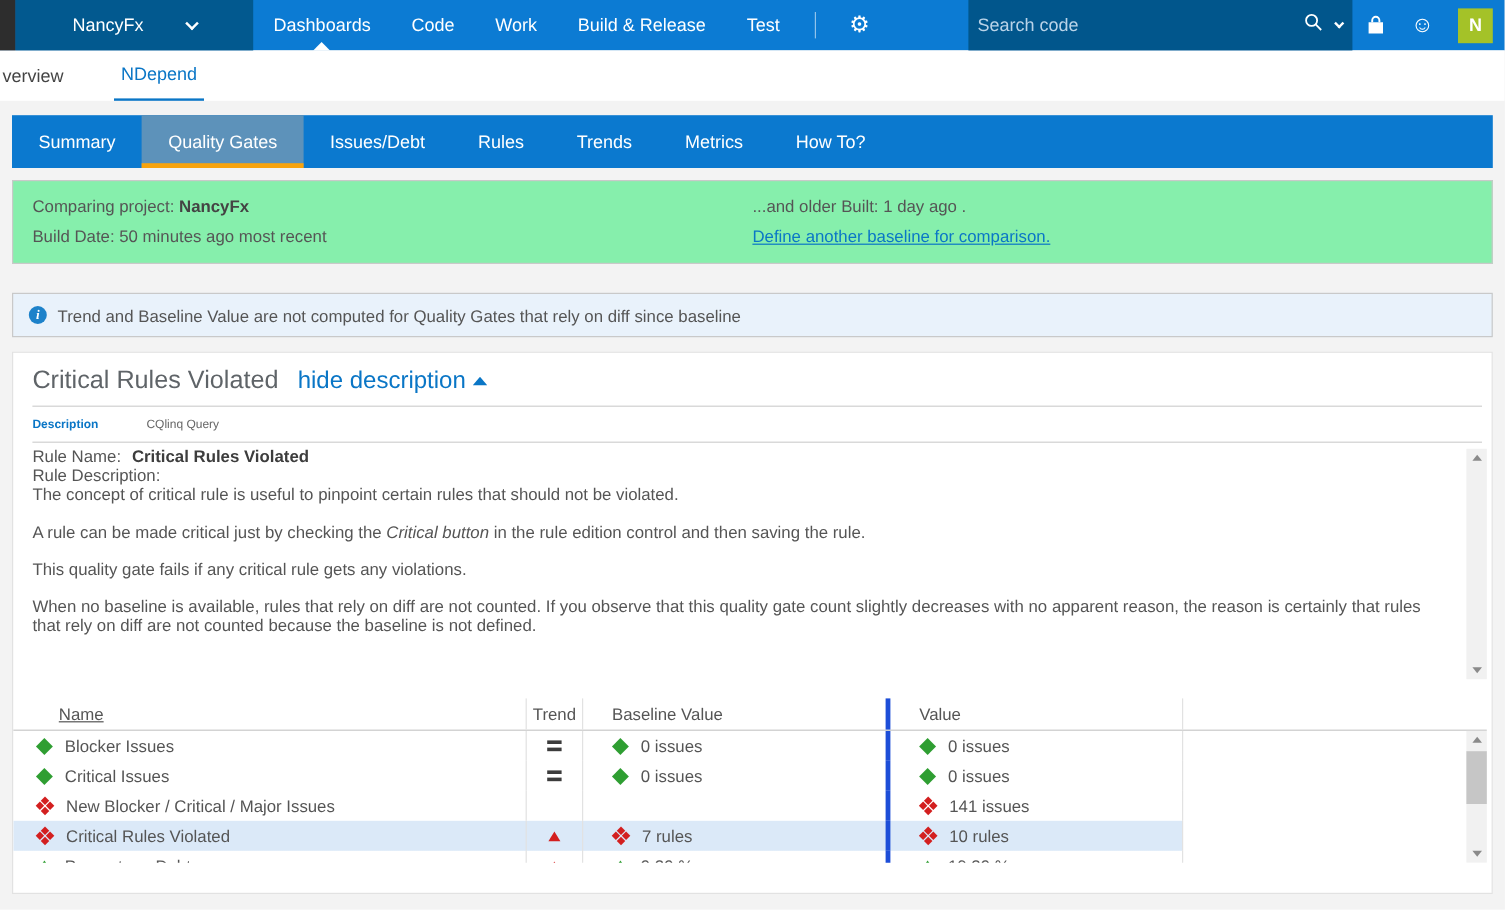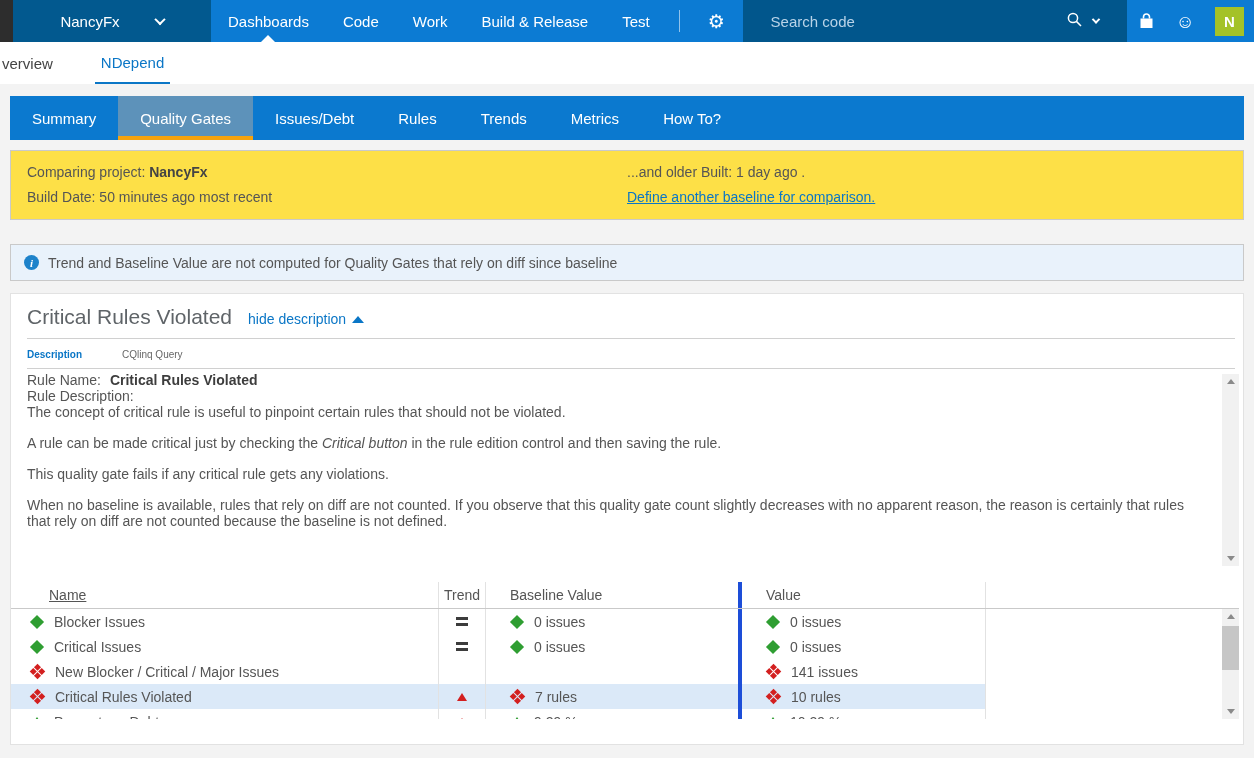--- a/index.html
+++ b/index.html
@@ -11,55 +11,55 @@
   .menu-strip { width:13px; background:#2d2d2d; }
   .project-selector { width:198px; background:#02598f; display:flex; align-items:center; justify-content:center; gap:36px; font-size:15px; cursor:pointer; }
   .chev { width:8px; height:8px; border-right:2px solid #fff; border-bottom:2px solid #fff; transform:rotate(45deg) translate(-1px,-1px); }
   .chev.small { width:6px; height:6px; }
   .topnav { display:flex; }
   .nav-item { padding:0 17px; display:flex; align-items:center; font-size:15px; position:relative; cursor:pointer; white-space:nowrap; }
   .nav-item.active::after { content:""; position:absolute; bottom:0; left:50%; margin-left:-7px;
     border-left:7px solid transparent; border-right:7px solid transparent; border-bottom:7px solid #ffffff; }
   .top-divider { width:1px; height:22px; background:rgba(255,255,255,.55); align-self:center; margin:0 12px; }
   .gear-btn { display:flex; align-items:center; padding:0 16px; font-size:19px; cursor:pointer; }
-  .search-box { margin-left:auto; width:384px; background:#01568c; display:flex; align-items:center; padding:0 28px; gap:10px; }
+  .search-box { margin-left:auto; width:320px; background:#01568c; display:flex; align-items:center; padding:0 8px; gap:10px; }
   .search-box input { flex:1; background:transparent; border:none; outline:none; color:#fff; font-size:15px; font-family:"Liberation Sans",sans-serif; }
   .search-box input::placeholder { color:#b9d3e8; }
   .right-icons { display:flex; align-items:center; padding:0 10px; gap:20px; }
   .bag-icon, .smiley-icon { display:flex; align-items:center; cursor:pointer; }
   .smiley-icon { font-size:19px; line-height:1; }
   .avatar { width:29px; height:29px; background:#a4c228; color:#fff; font-size:15px; font-weight:bold; display:flex; align-items:center; justify-content:center; cursor:pointer; }
 
   
   .bc-row { height:42px; background:#fff; display:flex; align-items:stretch; font-size:15px; }
   .bc-item { display:flex; align-items:center; color:#444; cursor:pointer; padding:0 2px; }
   .bc-item.active { color:#0a76c6; border-bottom:2px solid #0a76c6; margin-left:40px; padding:0 6px; }
   .gap12 { height:12px; }
 
   
   .tabbar { margin:0 10px; height:44px; background:#0b79cf; display:flex; color:#fff; font-size:15px; }
   .s-tab { padding:0 22px; display:flex; align-items:center; position:relative; cursor:pointer; white-space:nowrap; }
   .s-tab.active { background:#5d92ba; }
   .s-tab.active::after { content:""; position:absolute; left:0; right:0; bottom:0; height:4px; background:#f7a30d; }
 
   
-  .cmp-box { margin:10px 10px 0; background:#fde047; border:1px solid #c9c9c9; padding:9px 16px; display:flex; font-size:14px; color:#555; }
+  .cmp-box { margin:10px 10px 0; background:#86efac; border:1px solid #c9c9c9; padding:9px 16px; display:flex; font-size:14px; color:#555; }
   .cmp-left { flex:1; }
   .cmp-right { width:50%; }
   .cmp-line { line-height:25px; }
   .b { font-weight:bold; color:#444; }
   a.link { color:#0a76c6; text-decoration:underline; cursor:pointer; }
   .info-bar { margin:24px 10px 0; background:#e9f2fb; border:1px solid #c9c9c9; height:37px; display:flex; align-items:center; padding:0 13px; gap:9px; font-size:14px; color:#555; }
   .info-icon { width:15px; height:15px; min-width:15px; border-radius:50%; background:#1d82ca; color:#fff; font-size:11px; font-weight:bold; font-style:italic; display:flex; align-items:center; justify-content:center; font-family:"Liberation Serif",serif; }
 
   
   .card { margin:12px 10px 0; background:#fff; border:1px solid #e2e2e2; height:452px; position:relative; overflow:hidden; }
   .card-head { margin:11px 16px 0; display:flex; align-items:baseline; gap:16px; }
   .card-title { font-size:21px; color:#5f6468; }
-  .toggle-link { font-size:14px; color:#0a76c6; display:flex; align-items:center; gap:6px; cursor:pointer; }
+  .toggle-link { font-size:20px; color:#0a76c6; display:flex; align-items:center; gap:6px; cursor:pointer; }
   .tri-up-blue { width:0; height:0; border-left:6px solid transparent; border-right:6px solid transparent; border-bottom:7px solid #0a76c6; }
   .rule-hr { border:none; border-top:1px solid #d0d0d0; margin:9px 8px 0 16px; }
   .dtabs { margin:10px 16px 8px; display:flex; gap:40px; font-size:10px; }
   .dtab { color:#666; cursor:pointer; }
   .dtab.active { color:#0a76c6; font-weight:bold; }
 
   
   .desc { margin:3px 4px 0 16px; position:relative; height:196px; font-size:14px; color:#555; line-height:16px; padding-right:30px; }
   .rn-lbl { }
   .rn-val { font-weight:bold; color:#3d3d3d; margin-left:9px; }

